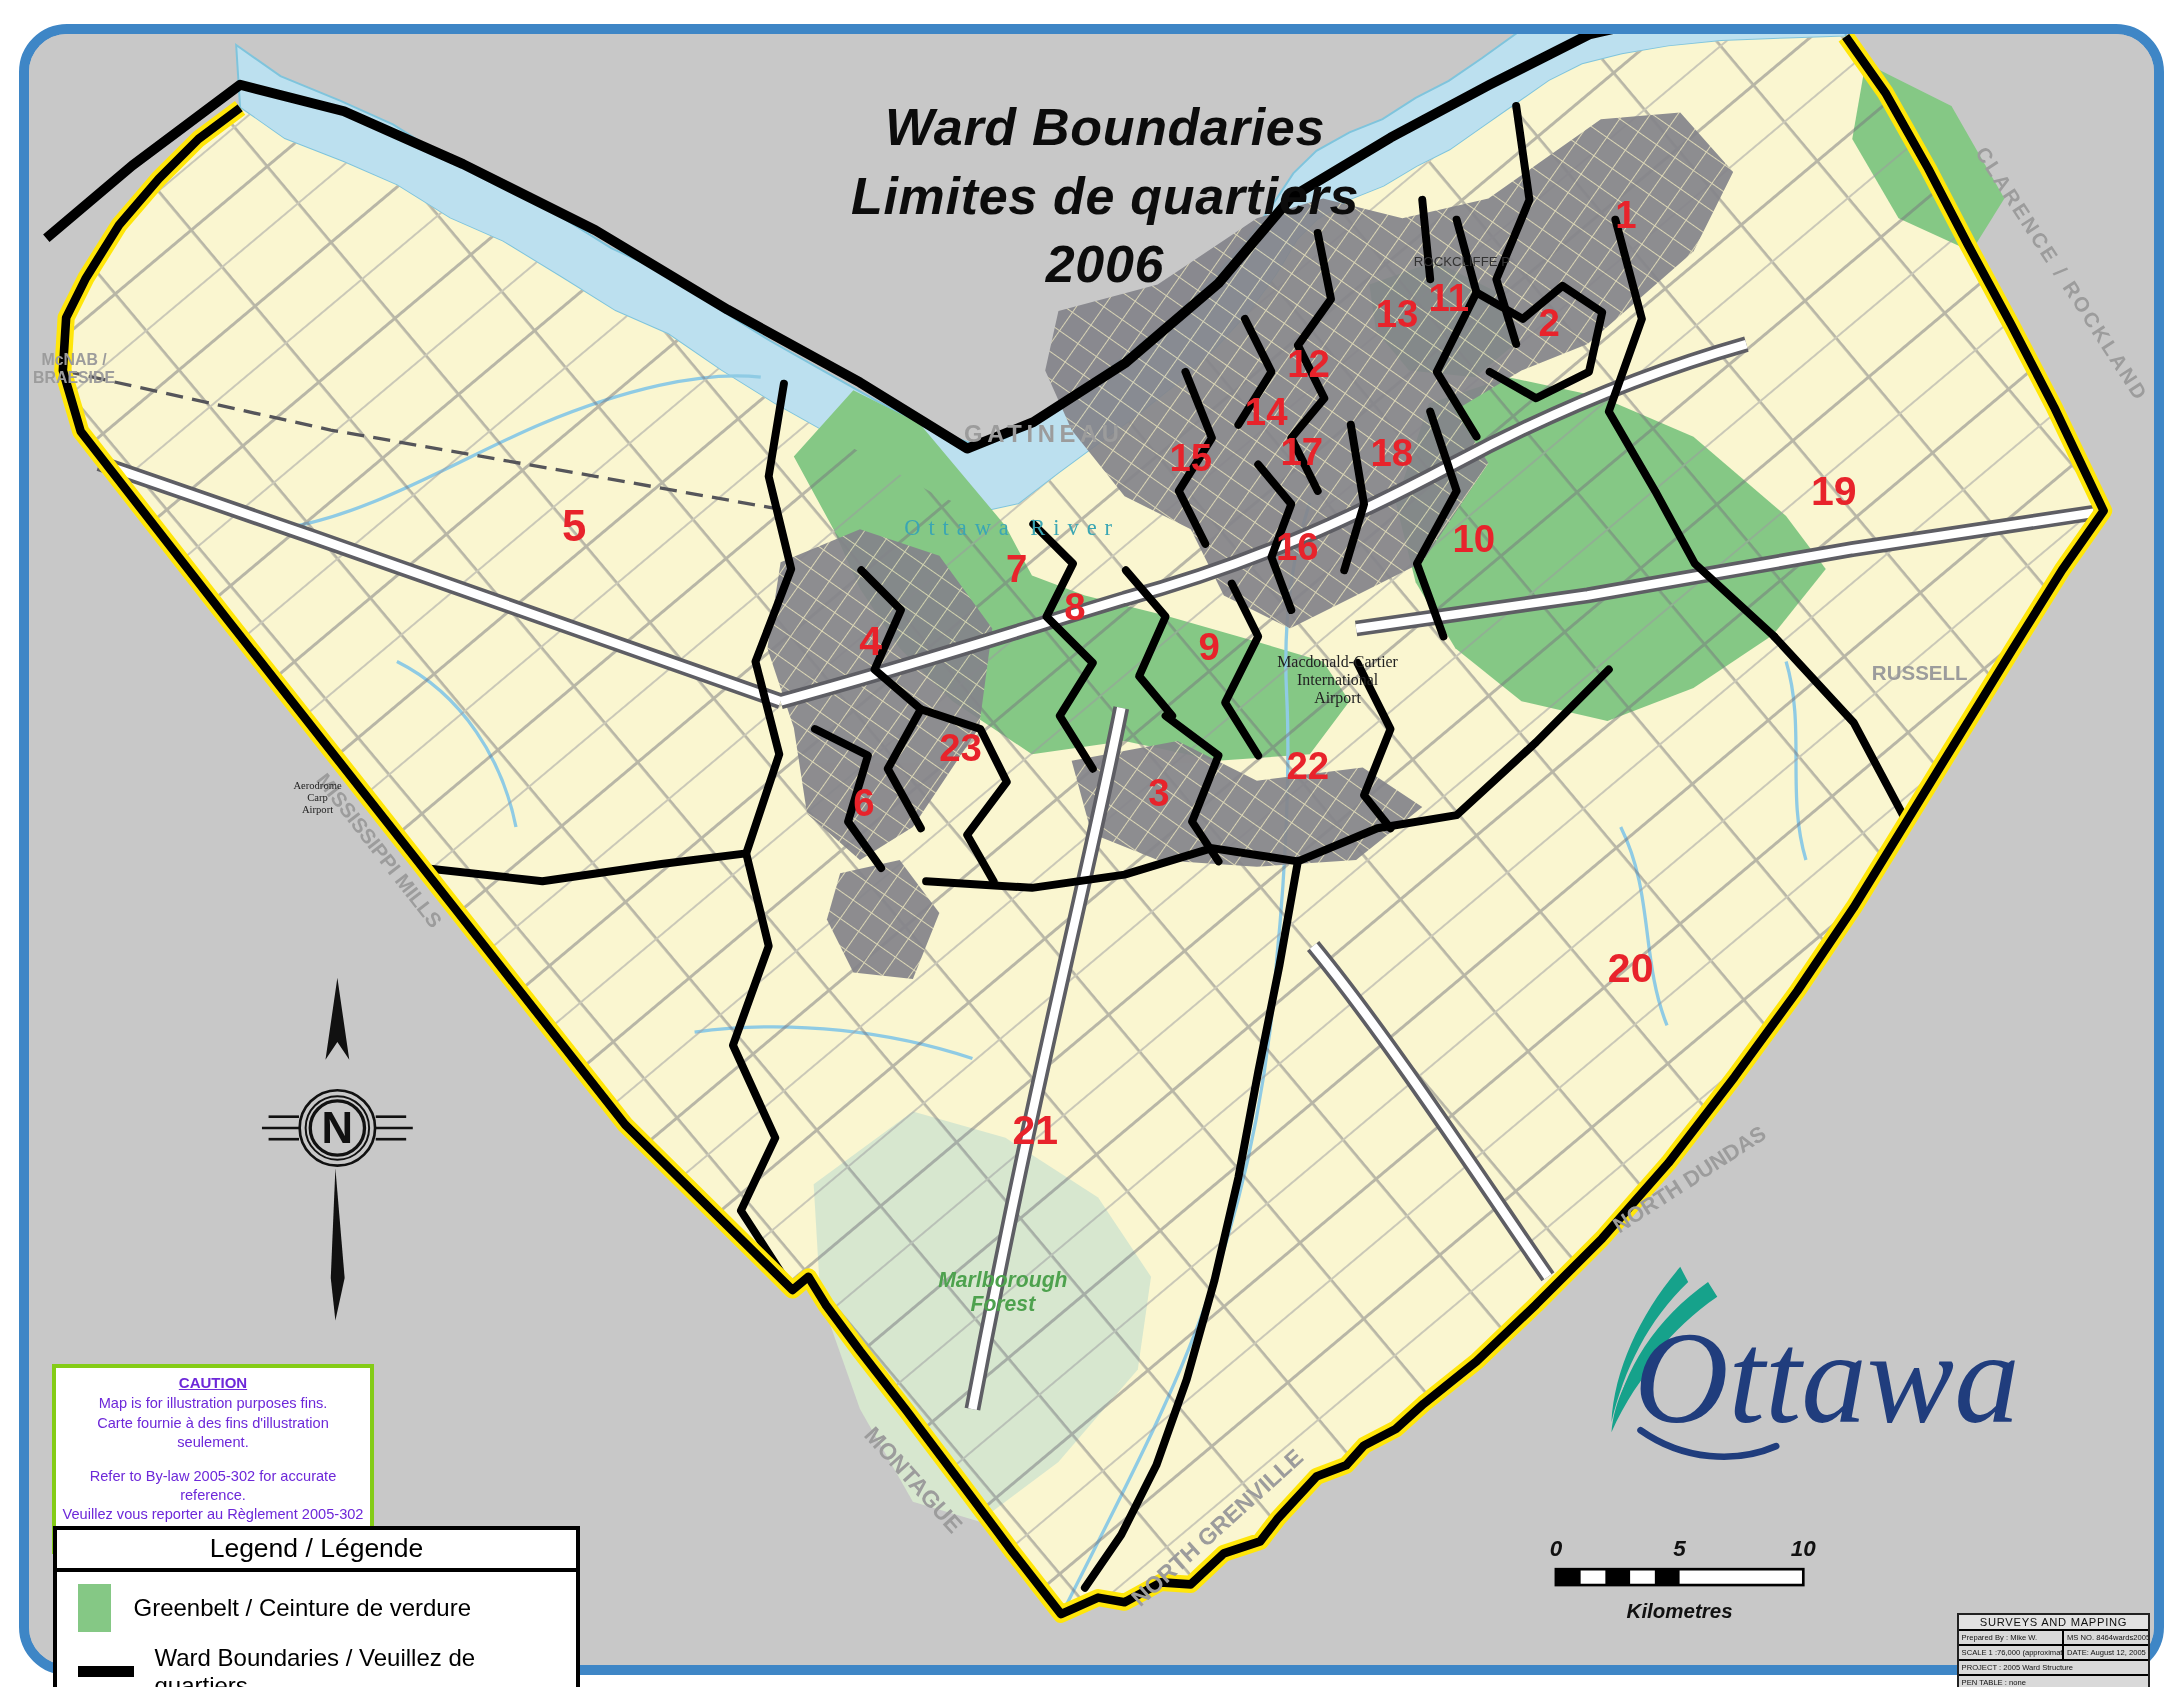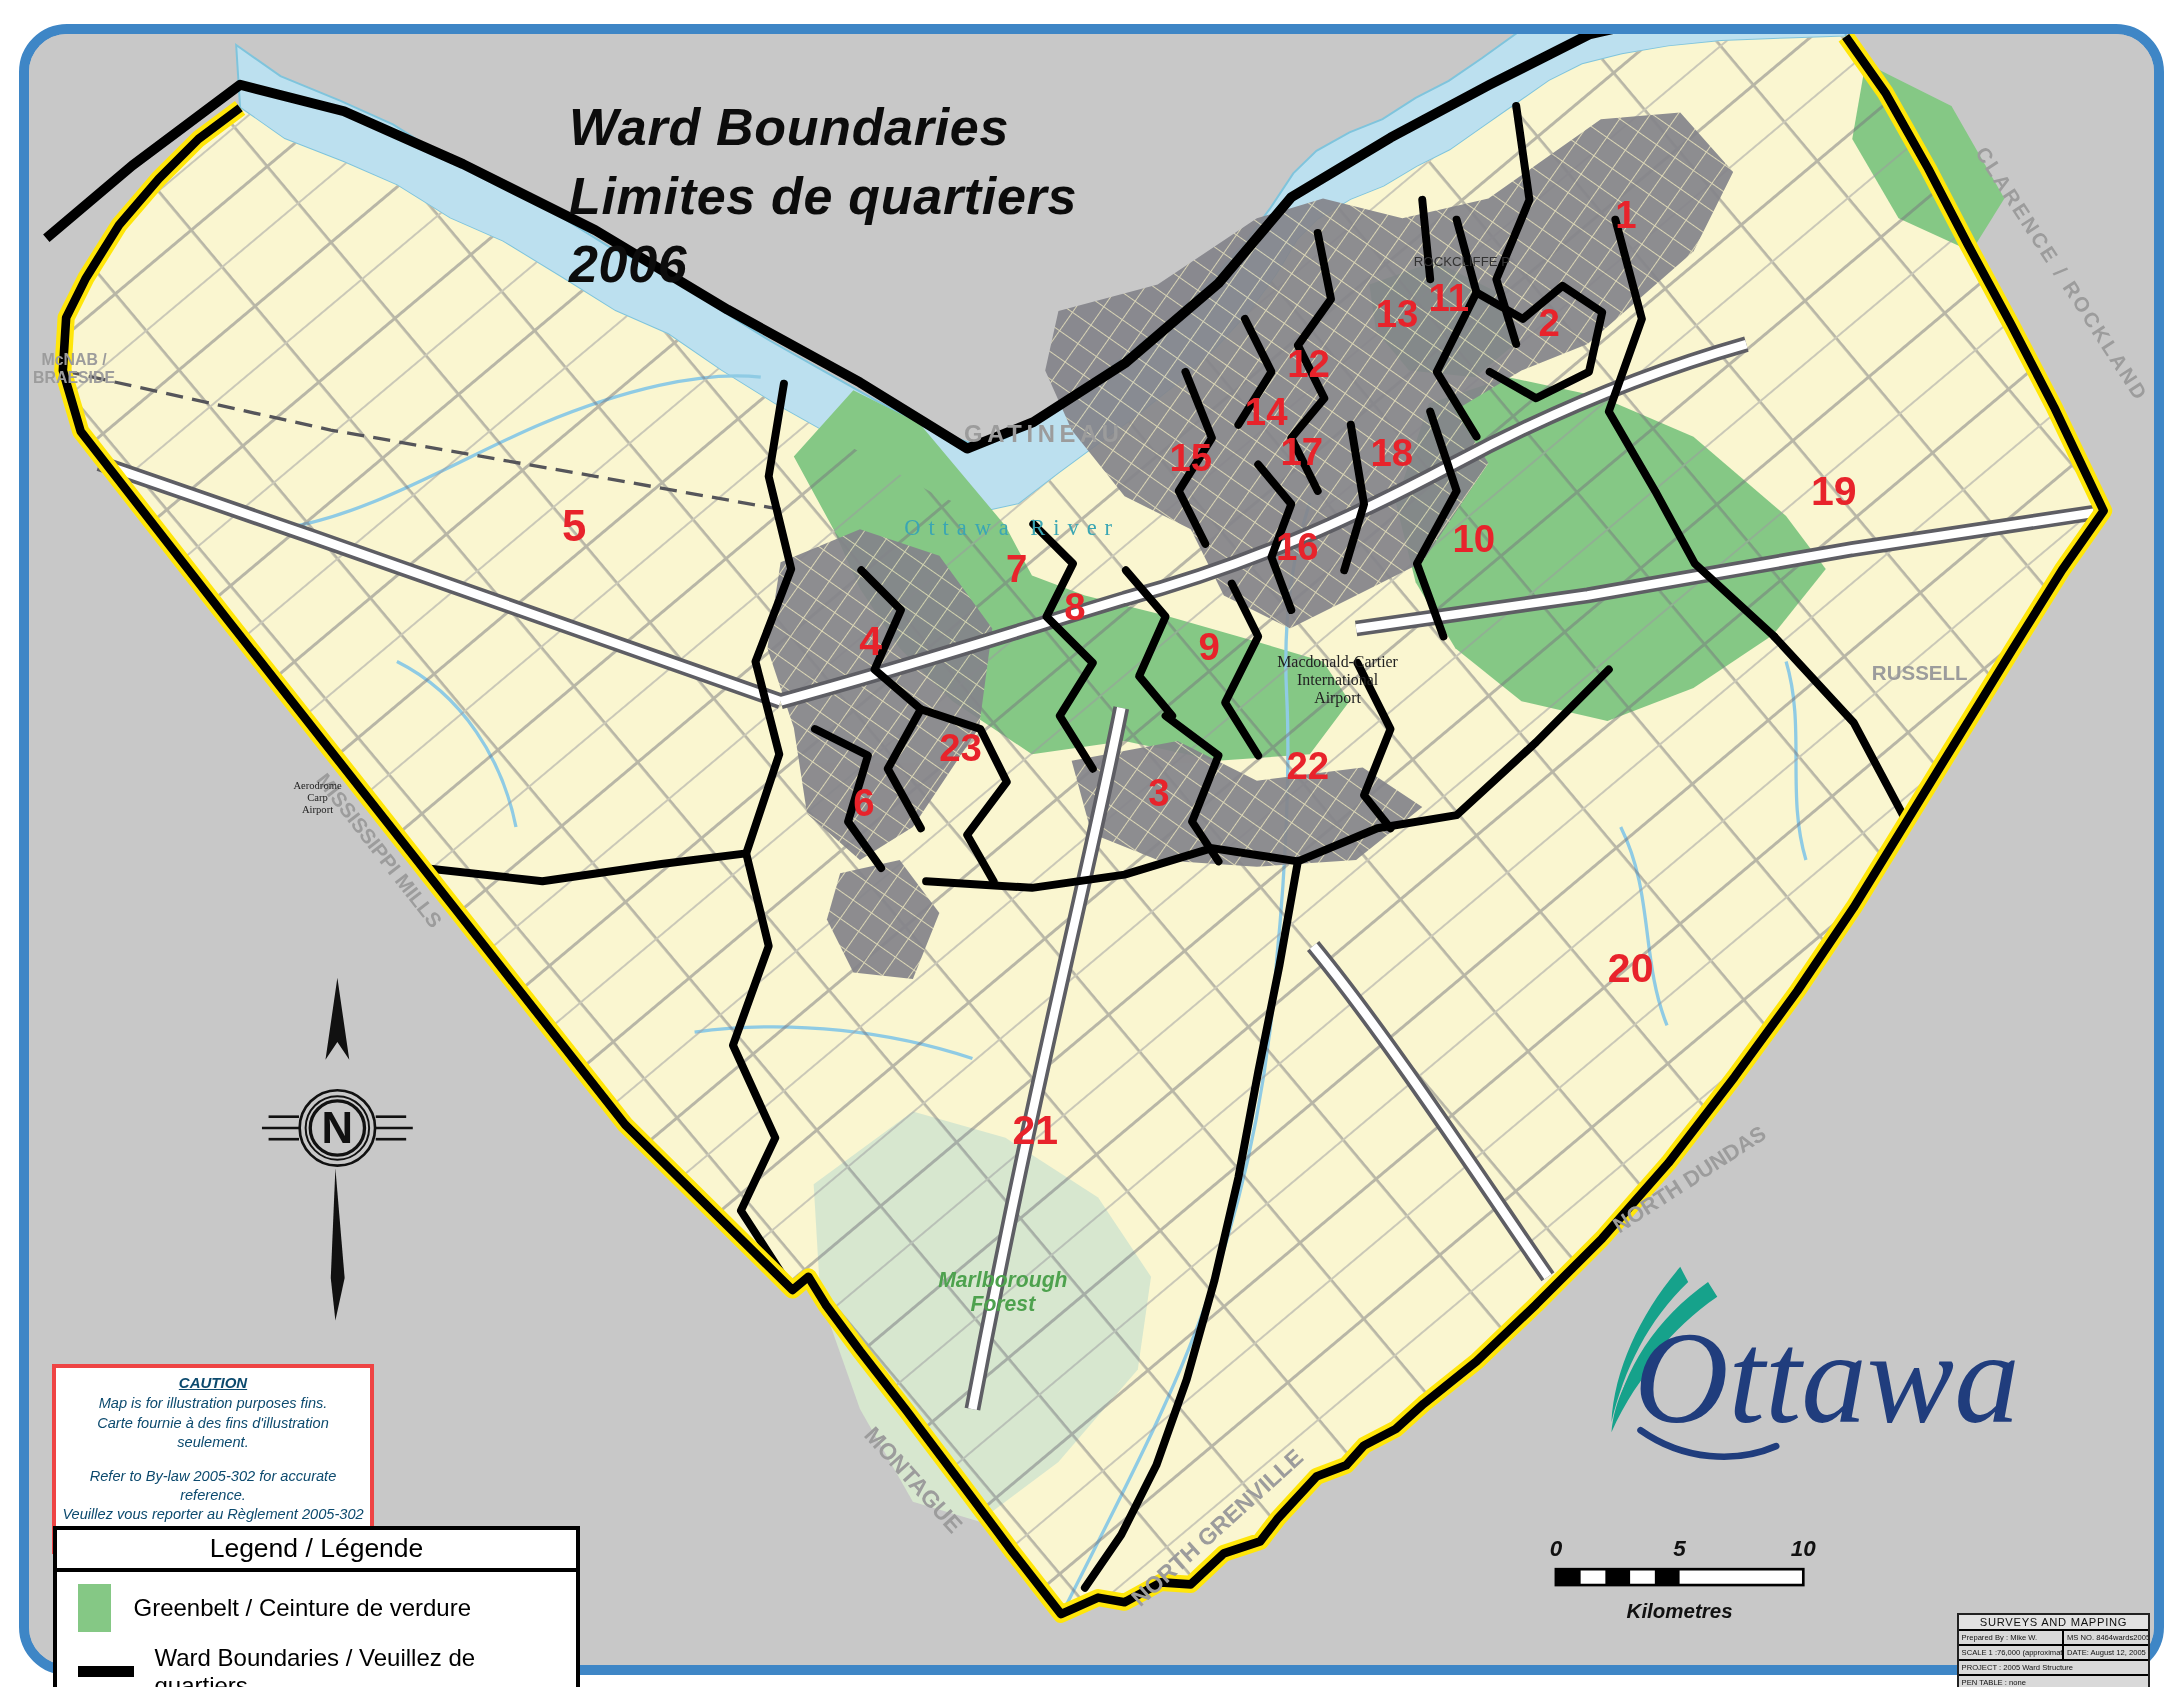--- a/index.html
+++ b/index.html
@@ -23,29 +23,29 @@
   .lbl-road    { font-family:"Liberation Sans",sans-serif; fill:#333333; text-anchor:middle; }
   .lbl-airport { font-family:"Liberation Serif",serif; fill:#222222; text-anchor:middle; }
   .sb-num  { font-family:"Liberation Sans",sans-serif; font-weight:bold; font-style:italic; font-size:34px; fill:#111; text-anchor:middle; }
   .sb-unit { font-family:"Liberation Sans",sans-serif; font-weight:bold; font-style:italic; font-size:31px; fill:#111; text-anchor:middle; }
   .north-n { font-family:"Liberation Sans",sans-serif; font-weight:bold; font-size:66px; fill:#111; text-anchor:middle; }
   .logo-word { font-family:"Liberation Serif",serif; font-style:italic; font-size:198px; fill:#203D7D; }
 
   
   .map-title {
     position:absolute; left:569px; top:93px; width:1072px; z-index:4;
-    font-weight:bold; font-style:italic; font-size:52px;
+    text-align:center; font-weight:bold; font-style:italic; font-size:52px;
     line-height:1.32; color:#0C0C0C; letter-spacing:0.7px;
   }
 
   
   .caution {
     position:absolute; left:52px; top:1364px; width:322px; z-index:4;
-    background:#FFFFFF; border:4px solid #ef4444; text-align:center;
-    font-size:14.6px; line-height:1.32; color:#0c4a6e; padding:5.3px 4px 6.6px 4px; box-sizing:border-box;font-style:italic;
+    background:#FFFFFF; border:4px solid #84cc16; text-align:center;
+    font-size:14.6px; line-height:1.32; color:#6d28d9; padding:5.3px 4px 6.6px 4px; box-sizing:border-box;
   }
   .caution .cap { font-weight:bold; text-decoration:underline; font-size:15px; margin-bottom:1.3px;}
   .caution .gap { height:14.6px; }
 
   
   .legend {
     position:absolute; left:53px; top:1526px; width:527px; z-index:4;
     background:#FFFFFF; border:4.6px solid #000; box-sizing:border-box;
   }
   .legend .ltitle {

